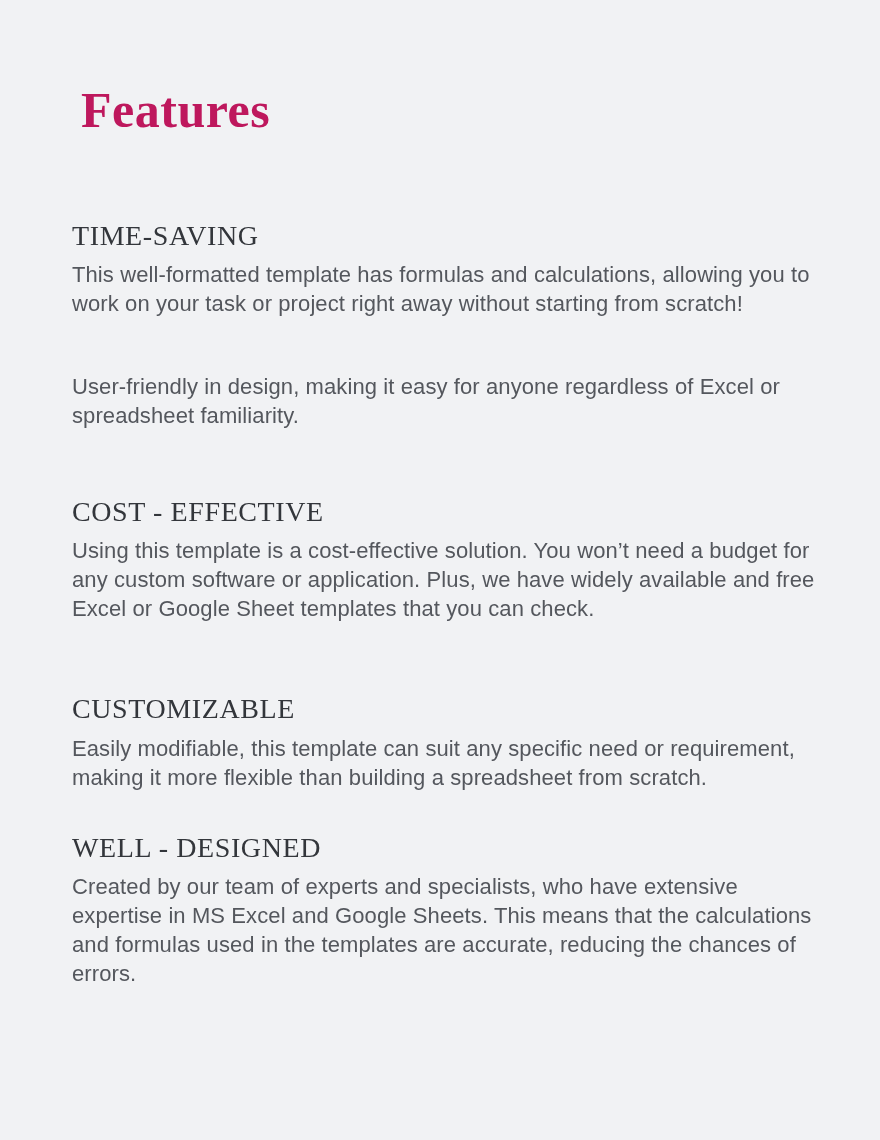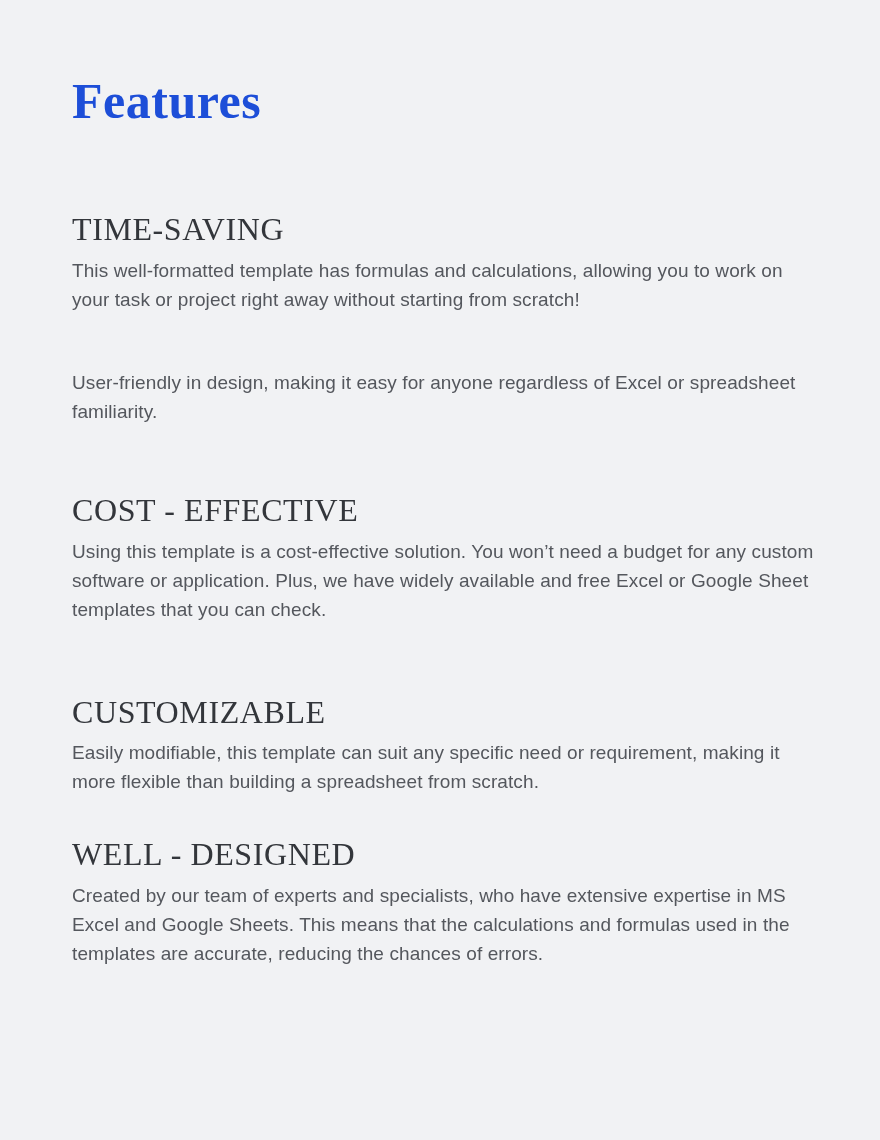--- a/index.html
+++ b/index.html
@@ -16,46 +16,46 @@
   .page {
     box-sizing: border-box;
     padding: 74px 58px 0 72px;
   }
   .page-title {
     font-family: "Liberation Serif", serif;
     font-weight: 700;
     font-size: 50px;
     line-height: 1.1;
     letter-spacing: 0.5px;
-    margin: 0;
-    color: #1d4ed8;
+    margin: 9px;
+    color: #be185d;
   }
   .sections {
     margin-top: 0;
   }
   .section {
     max-width: 762px;
   }
   .section:nth-child(1) { margin-top: 82px; }
   .section:nth-child(2) { margin-top: 54px; }
   .section:nth-child(3) { margin-top: 66px; }
   .section:nth-child(4) { margin-top: 70px; }
   .section:nth-child(5) { margin-top: 40px; }
   .section-heading {
     font-family: "Liberation Serif", serif;
     font-weight: 400;
-    font-size: 32px;
+    font-size: 28px;
     line-height: 1.15;
     letter-spacing: 0.6px;
     margin: 0 0 8px 0;
     color: #33363b;
   }
   .section-body {
     margin: 0;
-    font-size: 19px;
+    font-size: 22px;
     line-height: 29px;
     letter-spacing: 0.1px;
     color: #54575d;
   }
 </style>
 </head>
 <body>
 
 <div class="page">
   <h1 class="page-title">Features</h1>

